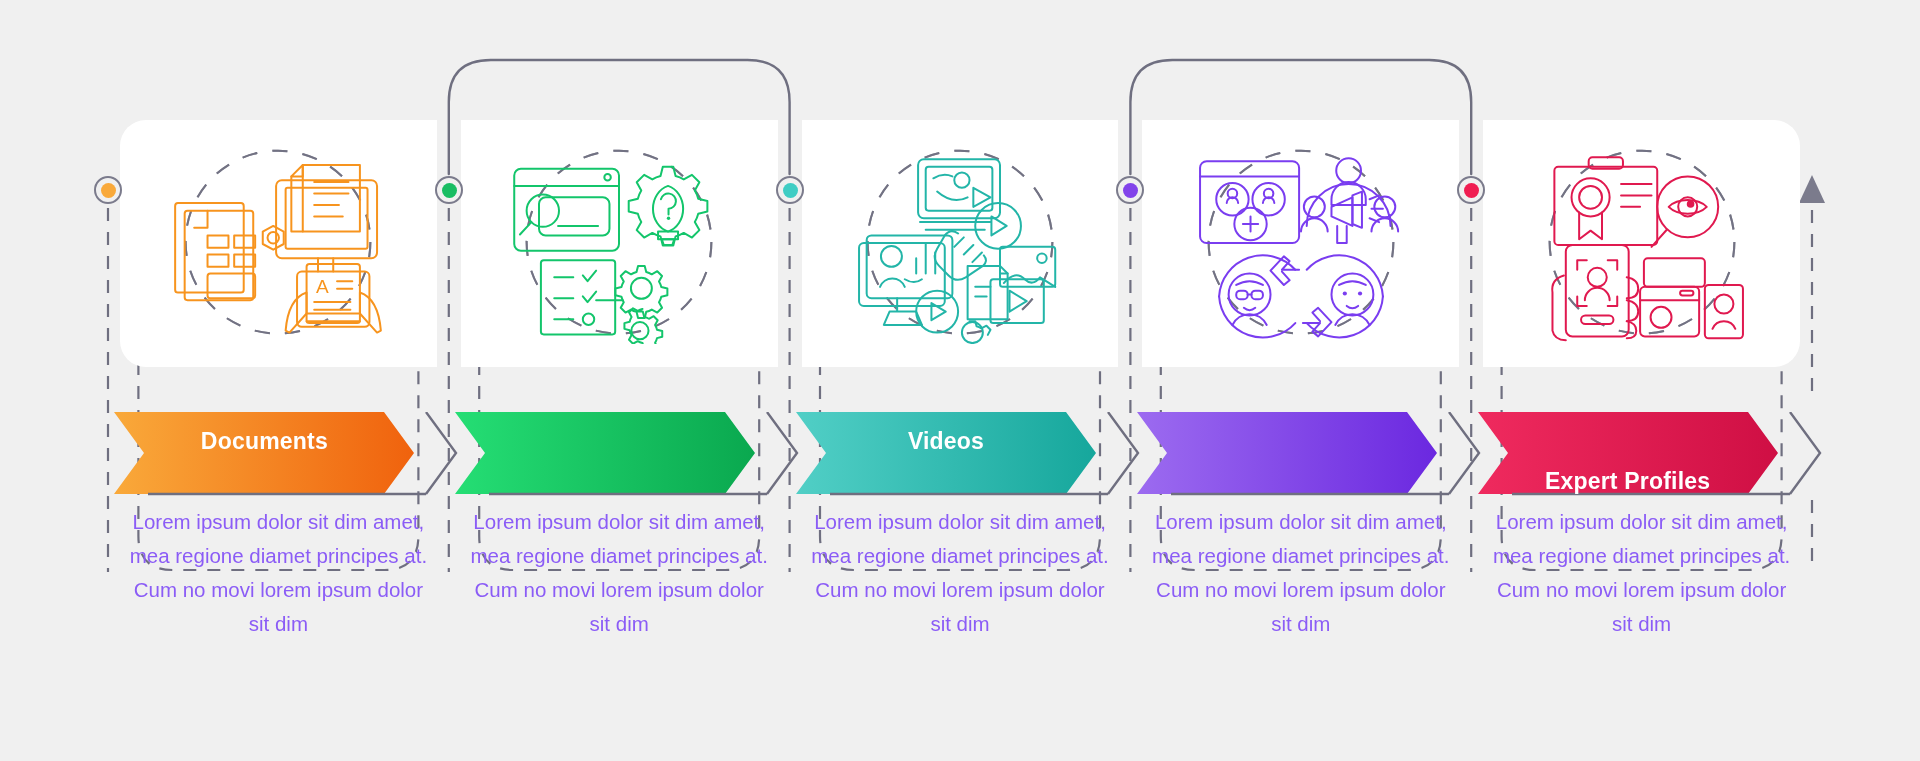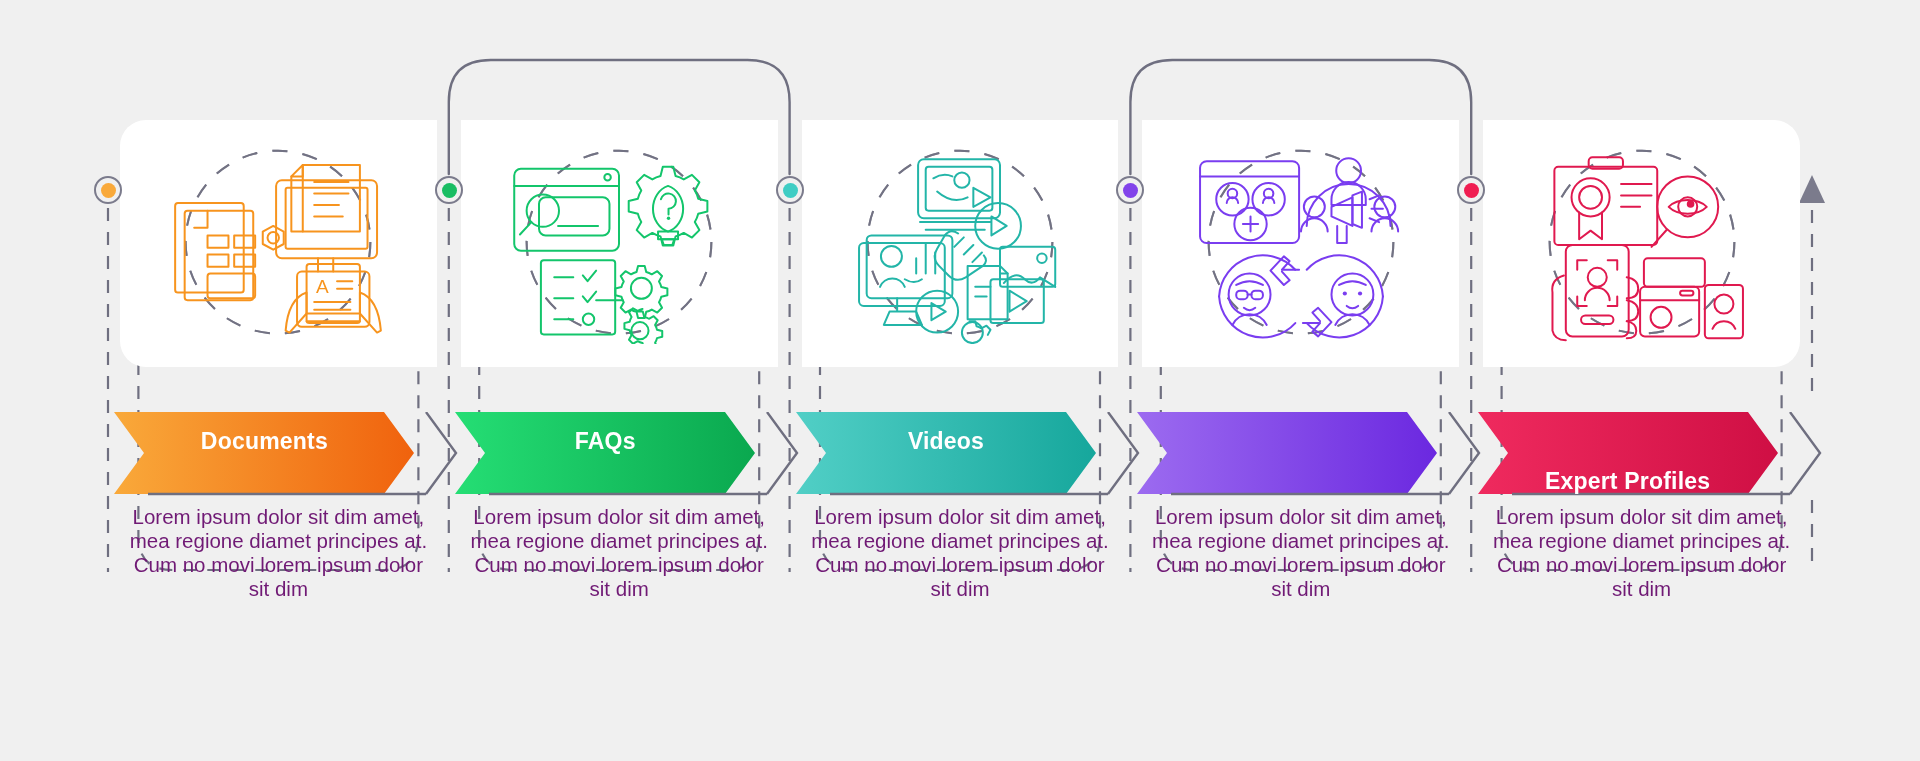--- a/index.html
+++ b/index.html
@@ -46,22 +46,22 @@
     width: 348px; height: 58px;
     display: flex; align-items: center; justify-content: center;
     color: #ffffff; font-weight: bold; font-size: 23px;
     letter-spacing: .2px; white-space: nowrap;
   }
 
   
   #body-row { position: absolute; left: 0; top: 505px; width: 1920px; height: 130px; z-index: 4; }
   .body-cell {
     position: absolute; top: 0; width: 300px;
-    font-size: 20.5px; line-height: 24px;
-    color: #701a75; text-align: center;
+    font-size: 20.5px; line-height: 34px;
+    color: #8b5cf6; text-align: center;
   }
 
   
   .dot { position: absolute; z-index: 7; }
   .dot .ring {
     position: absolute; left: 0; top: 0;
     width: 28px; height: 28px; border-radius: 50%;
     border: 2.4px solid #7b7b8c; background: #f0f0f0;
   }
   .dot .core {
@@ -364,21 +364,20 @@
       <defs>
         <linearGradient id="grad-faqs" x1="0" y1="0" x2="1" y2="0">
           <stop offset="0%" stop-color="#25de74"></stop>
           <stop offset="100%" stop-color="#0aa84f"></stop>
         </linearGradient>
       </defs>
       <path d="M0 0 L270 0 L300 41 L270 82 L0 82 L30 41 Z" fill="url(#grad-faqs)"></path>
       <path d="M312 0 L342 41 L312 82" fill="none" stroke="#6f6f80" stroke-width="2.4"></path>
       <path d="M312 82 L34 82" fill="none" stroke="#6f6f80" stroke-width="2.4"></path>
     </svg>
-        <div class="chev-label" style="width: 300px;">FAQs</div>
       </div>
       <div class="chev-cell" style="left: 796px; text-align: center;">
     <svg width="400" height="96" viewBox="0 0 400 96" xmlns="http://www.w3.org/2000/svg">
       <defs>
         <linearGradient id="grad-videos" x1="0" y1="0" x2="1" y2="0">
           <stop offset="0%" stop-color="#51cfc6"></stop>
           <stop offset="100%" stop-color="#16a79c"></stop>
         </linearGradient>
       </defs>
       <path d="M0 0 L270 0 L300 41 L270 82 L0 82 L30 41 Z" fill="url(#grad-videos)"></path>

